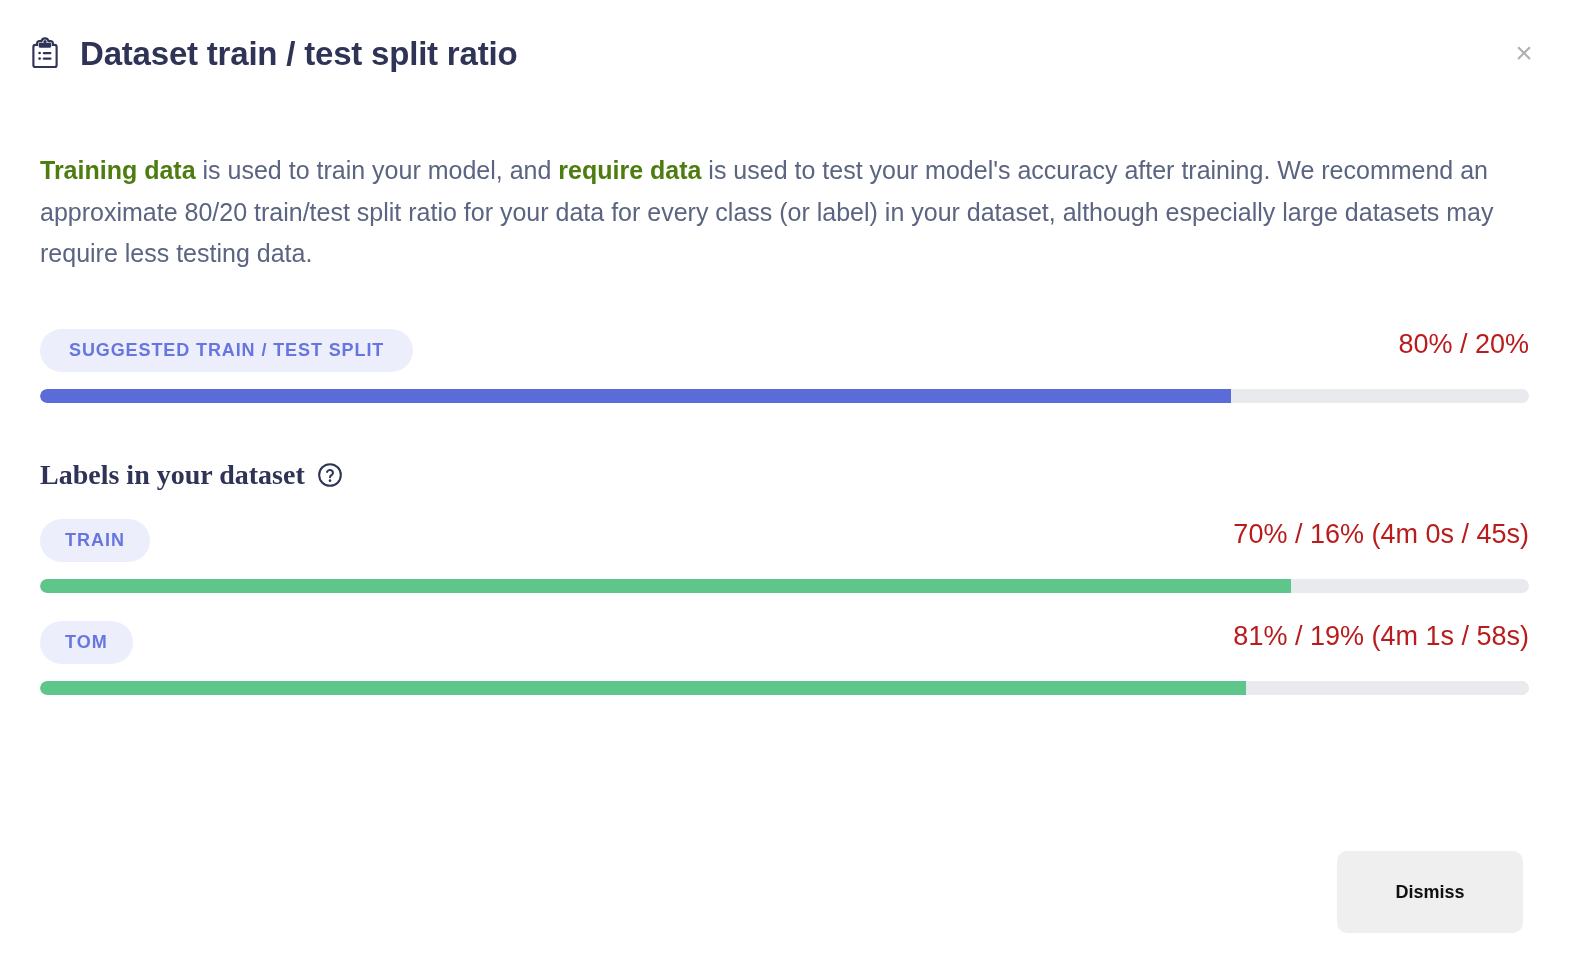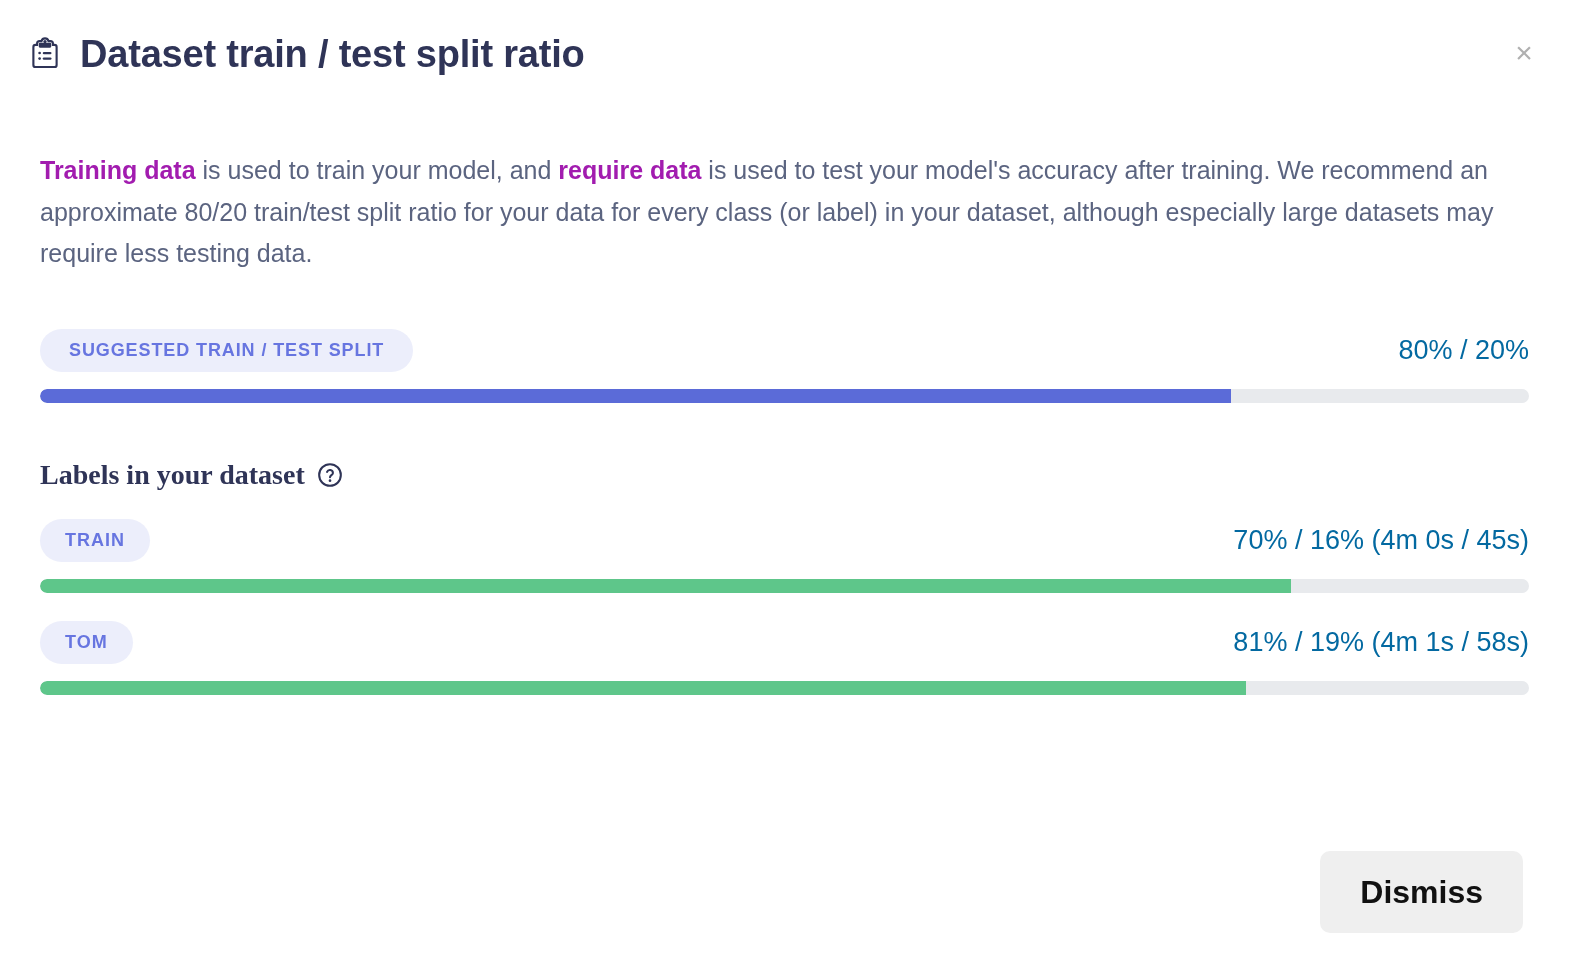--- a/index.html
+++ b/index.html
@@ -38,21 +38,21 @@
     margin-left: 28px;
   }
   .clipboard-icon {
     width: 34px;
     height: 34px;
     display: block;
     flex: 0 0 auto;
     margin-right: 18px;
   }
   .modal-title {
-    font-size: 38px;
+    font-size: 33px;
     font-weight: bold;
     color: #2f3457;
     letter-spacing: -0.2px;
     white-space: nowrap;
   }
   .close-button {
     position: absolute;
     right: 46px;
     top: 36px;
     width: 34px;
@@ -78,34 +78,34 @@
     top: 150px;
   }
   .intro-paragraph {
     font-size: 25px;
     line-height: 41.5px;
     color: #5b6480;
     margin: 0;
     max-width: 1495px;
   }
   .intro-paragraph b {
-    color: #a21caf;
+    color: #4d7c0f;
     font-weight: bold;
   }
 
   
   .ratio-row {
     margin-top: 44px;
   }
   .ratio-row.suggested { margin-top: 54px; }
   .ratio-row.label-row { margin-top: 28px; }
 
   .row-top {
     display: flex;
-    align-items: center;
+    align-items: flex-start;
     justify-content: space-between;
   }
   .pill {
     display: inline-flex;
     align-items: center;
     justify-content: center;
     background: #eceefb;
     color: #6775e0;
     border-radius: 999px;
     font-size: 18px;
@@ -114,21 +114,21 @@
     padding: 12px 29px 13px;
     line-height: 1;
     white-space: nowrap;
   }
   .pill.small {
     padding: 12px 25px 13px;
     letter-spacing: 1px;
   }
   .ratio-value {
     font-size: 27px;
-    color: #0369a1;
+    color: #b91c1c;
     white-space: nowrap;
     text-align: right;
   }
 
   .bar-track {
     margin-top: 17px;
     height: 14px;
     background: #e8eaed;
     border-radius: 999px;
     overflow: hidden;
@@ -164,21 +164,21 @@
   .modal-footer {
     position: absolute;
     right: 64px;
     bottom: 40px;
   }
   .dismiss-button {
     background: #efefef;
     border: none;
     border-radius: 10px;
     color: #111111;
-    font-size: 32px;
+    font-size: 18px;
     font-weight: bold;
     font-family: "Liberation Sans", sans-serif;
     padding: 11px 40px;
     height: 82px;
     min-width: 186px;
     cursor: pointer;
   }
 </style>
 </head>
 <body>

